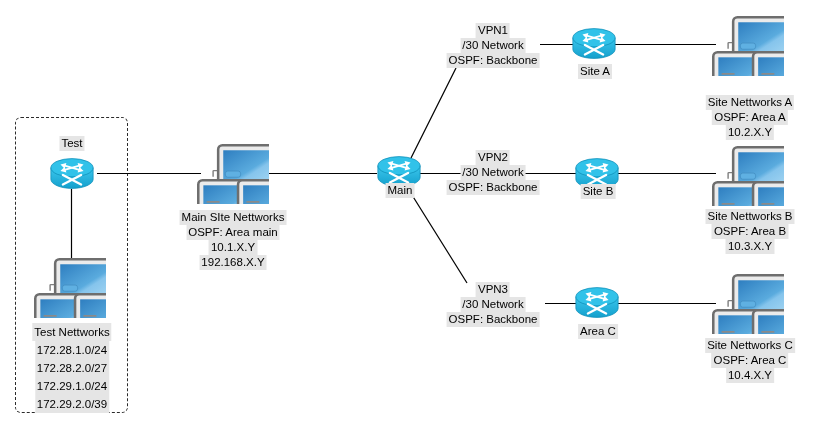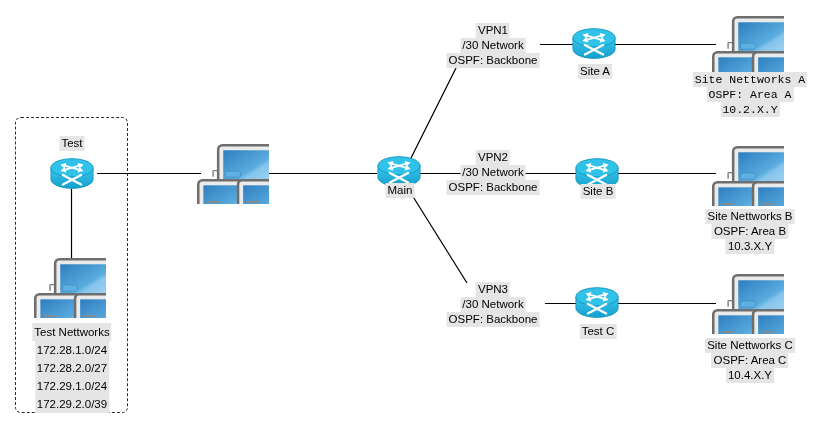--- a/index.html
+++ b/index.html
@@ -103,20 +103,26 @@
     <div class="ln">Test Nettworks</div>
     <div class="ln">172.28.1.0/24</div>
     <div class="ln">172.28.2.0/27</div>
     <div class="ln">172.29.1.0/24</div>
     <div class="ln">172.29.2.0/39</div>
   </div>
 
   <svg class="icon" style="left:197px; top:141px;" width="72" height="63" viewBox="0 0 76 66">
       <use href="#sym-cluster"></use>
     </svg>
+  <div class="label-block" style="left:233px; top:210px;">
+    <div class="ln">Main SIte Nettworks</div>
+    <div class="ln">OSPF: Area main</div>
+    <div class="ln">10.1.X.Y</div>
+    <div class="ln">192.168.X.Y</div>
+  </div>
 
   <svg class="icon" style="left:375px; top:153px;" width="48" height="37" viewBox="0 0 50 38">
       <use href="#sym-router"></use>
     </svg>
   <div class="label-block" style="left:400px; top:183px;">
     <div class="ln">Main</div>
   </div>
 
   <div class="label-block" style="left:493px; top:23px;">
     <div class="ln">VPN1</div>
@@ -136,21 +142,21 @@
 
   <svg class="icon" style="left:570px; top:25px;" width="48" height="37" viewBox="0 0 50 38">
       <use href="#sym-router"></use>
     </svg>
   <div class="label-block" style="left:595px; top:64px;">
     <div class="ln">Site A</div>
   </div>
   <svg class="icon" style="left:712px; top:13px;" width="72" height="63" viewBox="0 0 76 66">
       <use href="#sym-cluster"></use>
     </svg>
-  <div class="label-block" style="left:750px; top:72px;font-family:Liberation Mono, monospace;">
+  <div class="label-block" style="left:750px; top:95px;">
     <div class="ln">Site Nettworks A</div>
     <div class="ln">OSPF: Area A</div>
     <div class="ln">10.2.X.Y</div>
   </div>
 
   <svg class="icon" style="left:573px; top:155px;" width="48" height="37" viewBox="0 0 50 38">
       <use href="#sym-router"></use>
     </svg>
   <div class="label-block" style="left:598px; top:184px;">
     <div class="ln">Site B</div>
@@ -161,21 +167,21 @@
   <div class="label-block" style="left:750px; top:209px;">
     <div class="ln">Site Nettworks B</div>
     <div class="ln">OSPF: Area B</div>
     <div class="ln">10.3.X.Y</div>
   </div>
 
   <svg class="icon" style="left:573px; top:284px;" width="48" height="37" viewBox="0 0 50 38">
       <use href="#sym-router"></use>
     </svg>
   <div class="label-block" style="left:598px; top:324px;">
-    <div class="ln">Test C</div>
+    <div class="ln">Area C</div>
   </div>
   <svg class="icon" style="left:712px; top:271px;" width="72" height="63" viewBox="0 0 76 66">
       <use href="#sym-cluster"></use>
     </svg>
   <div class="label-block" style="left:750px; top:338px;">
     <div class="ln">Site Nettworks C</div>
     <div class="ln">OSPF: Area C</div>
     <div class="ln">10.4.X.Y</div>
   </div>
 

